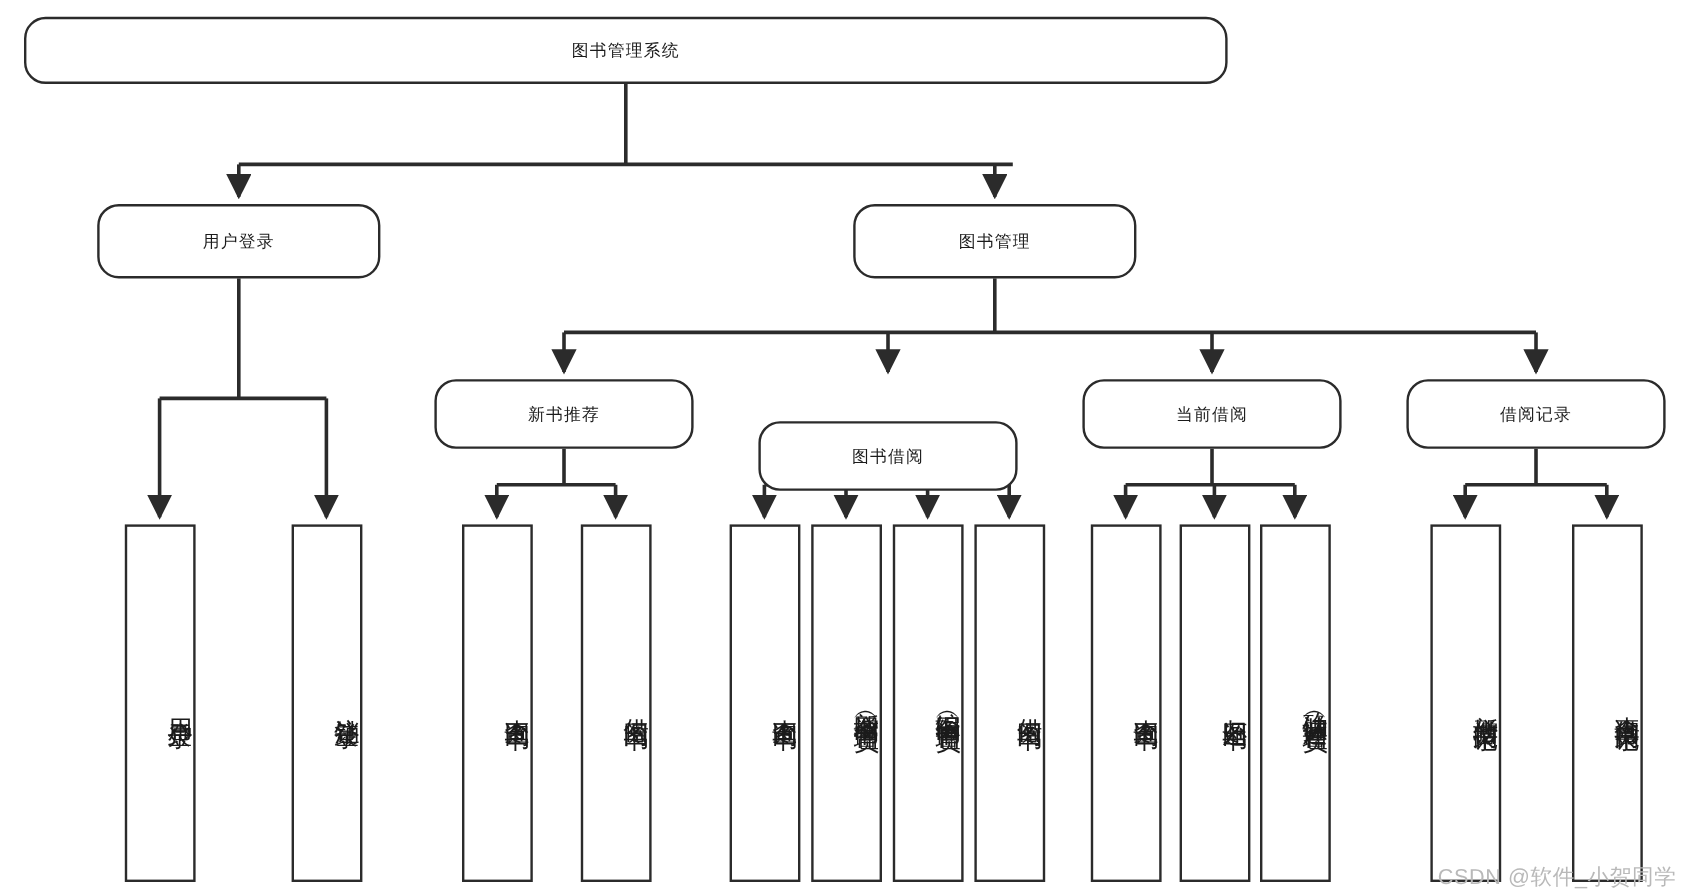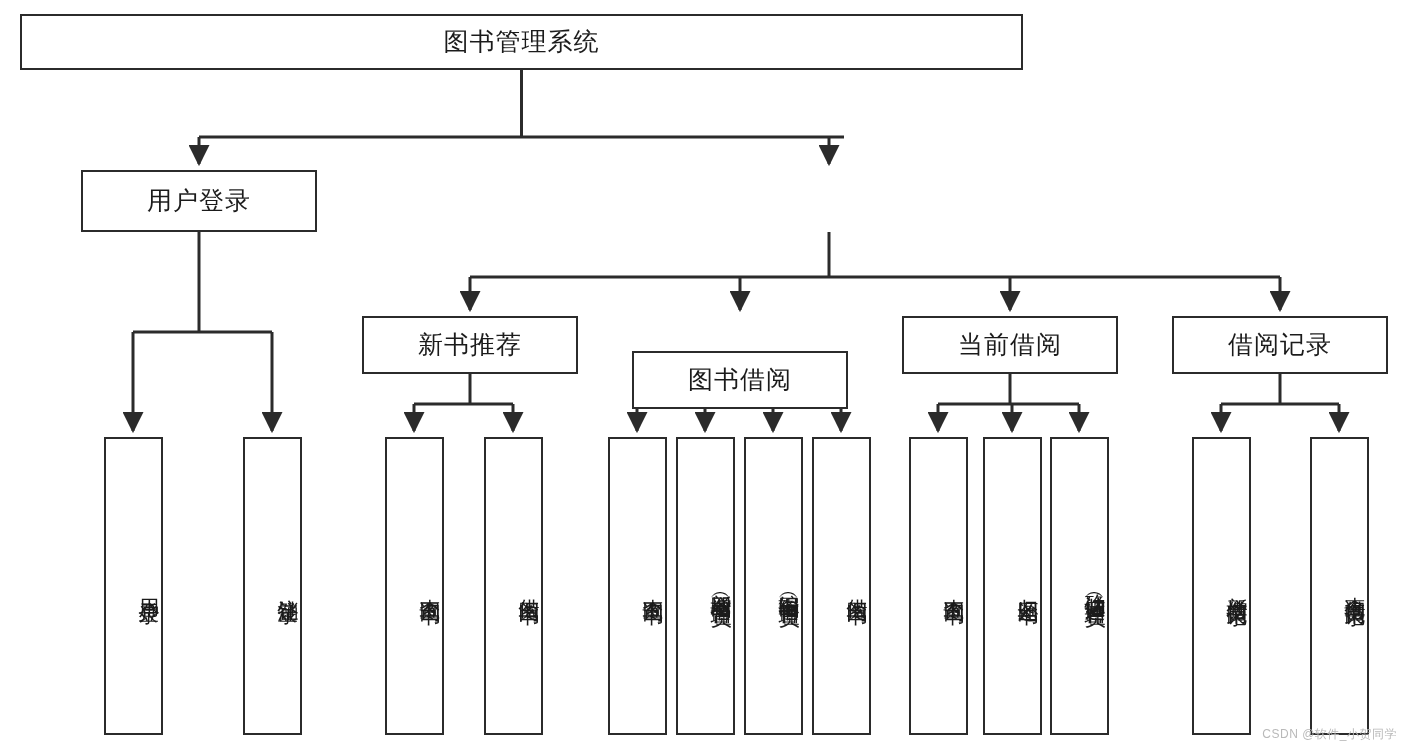--- a/index.html
+++ b/index.html
@@ -23,22 +23,23 @@
     border: 2px solid #2b2b2b;
     background: #ffffff;
     display: flex;
     align-items: center;
     justify-content: center;
     color: #1b1b1b;
     line-height: 1.18;
     text-align: center;
   }
   .node.h {
-    font-size: 25px;
+    font-size: 14px;
     letter-spacing: 1px;
+    border-radius: 18px;
   }
   .node.v {
     font-size: 21px;
     writing-mode: vertical-rl;
     text-orientation: upright;
     letter-spacing: 2px;
     padding: 6px 0;
     align-items: flex-start;
   }
   .node .txt {
@@ -49,21 +50,21 @@
     left: 0;
     top: 0;
     width: 1405px;
     height: 747px;
     pointer-events: none;
   }
   .watermark {
     position: absolute;
     right: 8px;
     bottom: 4px;
-    font-size: 12px;
+    font-size: 18px;
     color: #b9b9b9;
     letter-spacing: 0.5px;
     white-space: nowrap;
   }
 </style>
 </head>
 <body>
 
 <div id="canvas">
 
@@ -117,20 +118,23 @@
     </g>
   </svg>
 
   <div class="node h" style="left:20px; top:14px; width:1003px; height:56px;">
     <span class="txt">图书管理系统</span>
   </div>
 
   <div class="node h" style="left:81px; top:170px; width:236px; height:62px;">
     <span class="txt">用户登录</span>
   </div>
+  <div class="node h" style="left:711px; top:170px; width:236px; height:62px;">
+    <span class="txt">图书管理</span>
+  </div>
 
   <div class="node h" style="left:362px; top:316px; width:216px; height:58px;justify-content:center;">
     <span class="txt">新书推荐</span>
   </div>
   <div class="node h" style="left:632px; top:316px; width:216px; height:58px;margin-top:35px;">
     <span class="txt">图书借阅</span>
   </div>
   <div class="node h" style="left:902px; top:316px; width:216px; height:58px;text-align:right;">
     <span class="txt">当前借阅</span>
   </div>

